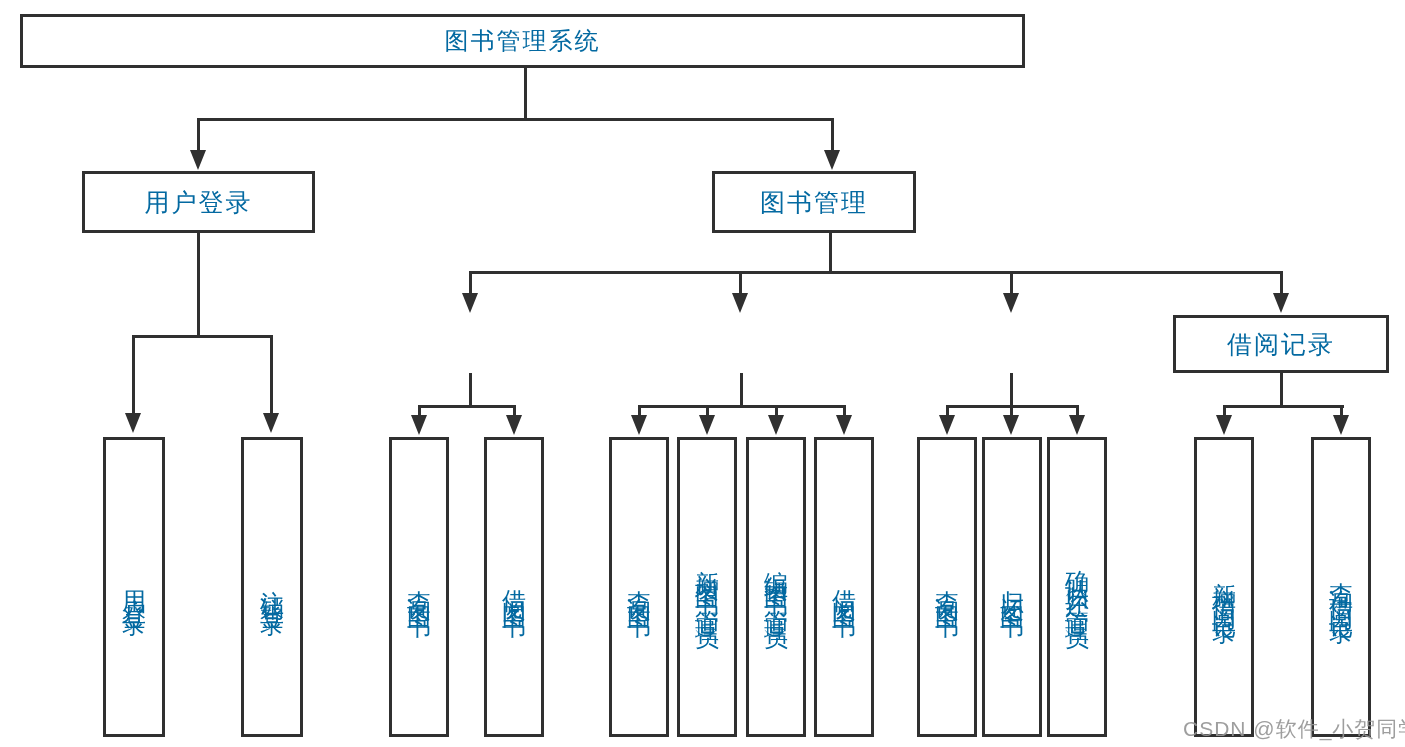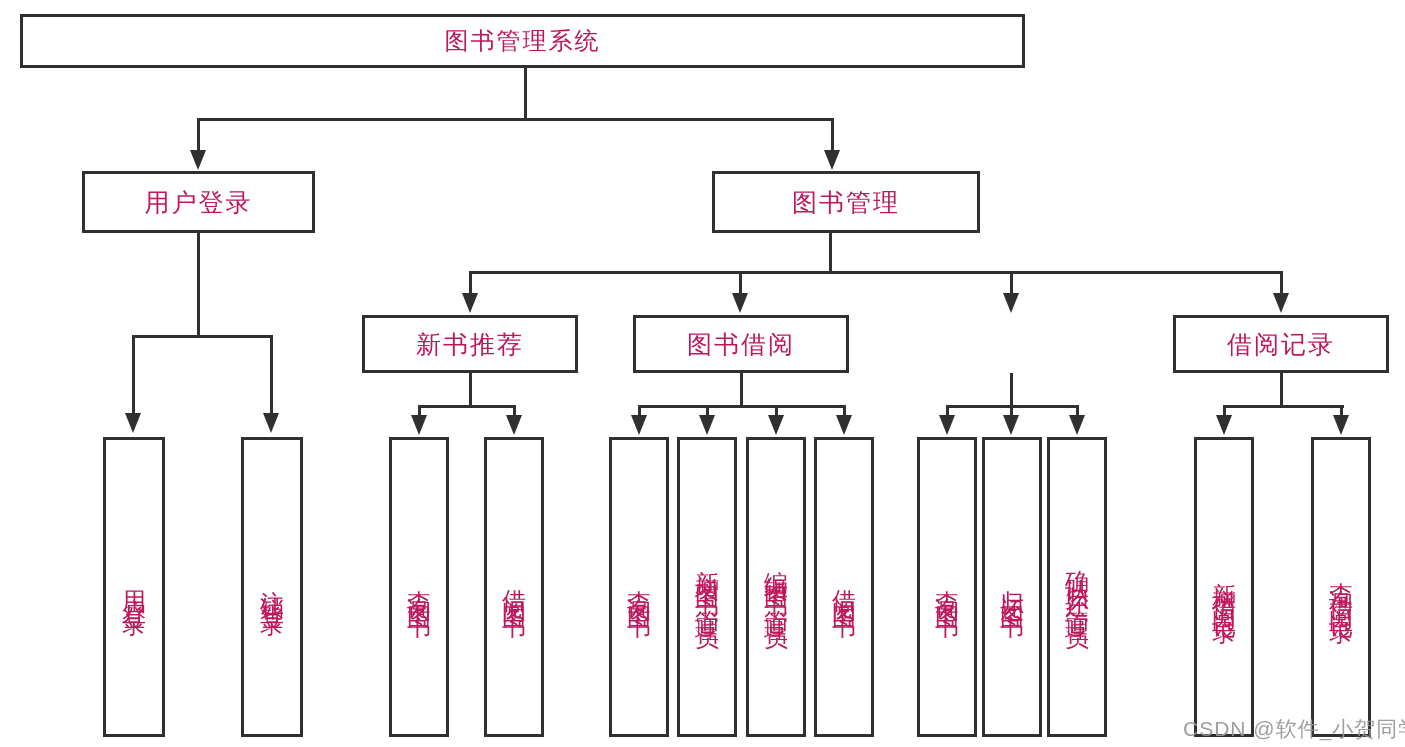--- a/index.html
+++ b/index.html
@@ -9,21 +9,21 @@
     font-family:"Liberation Sans","DejaVu Sans",sans-serif;
     color:#1a1a1a;
   }
   .stage{position:absolute;left:0;top:0;width:1405px;height:747px;}
   .box{
     position:absolute;
     border:3px solid #303030;
     background:#ffffff;
     display:flex;align-items:center;justify-content:center;
     box-sizing:border-box;
-    color:#be185d;
+    color:#0369a1;
   }
   .hbox{font-size:25px;letter-spacing:2px;white-space:nowrap;}
   .root{font-size:24px;}
   .vbox{
     writing-mode:vertical-rl;
     text-orientation:mixed;
     font-size:24px;
     letter-spacing:8px;
     line-height:1;
     white-space:nowrap;
@@ -49,42 +49,40 @@
   <div class="box hbox root" style="left:20px;top:14px;width:1005px;height:54px;">图书管理系统</div>
 
   <div class="line" style="left:524px;top:68px;width:3px;height:52px;"></div>
   <div class="line" style="left:197px;top:118px;width:637px;height:3px;"></div>
   <div class="line" style="left:197px;top:118px;width:3px;height:34px;"></div>
   <div class="arrow" style="left:190px;top:150px;"></div>
   <div class="line" style="left:831px;top:118px;width:3px;height:34px;"></div>
   <div class="arrow" style="left:824px;top:150px;"></div>
 
   <div class="box hbox" style="left:82px;top:171px;width:233px;height:62px;">用户登录</div>
-  <div class="box hbox" style="left:712px;top:171px;width:268px;height:62px;">图书管理</div>
+  <div class="box hbox" style="left:712px;top:171px;width:204px;height:62px;">图书管理</div>
 
   <div class="line" style="left:197px;top:233px;width:3px;height:104px;"></div>
   <div class="line" style="left:132px;top:335px;width:141px;height:3px;"></div>
   <div class="line" style="left:132px;top:335px;width:3px;height:78px;"></div>
   <div class="arrow" style="left:125px;top:413px;"></div>
   <div class="line" style="left:270px;top:335px;width:3px;height:78px;"></div>
   <div class="arrow" style="left:263px;top:413px;"></div>
 
   <div class="line" style="left:829px;top:233px;width:3px;height:40px;"></div>
   <div class="line" style="left:469px;top:271px;width:814px;height:3px;"></div>
   <div class="line" style="left:469px;top:271px;width:3px;height:22px;"></div>
   <div class="arrow" style="left:462px;top:293px;"></div>
   <div class="line" style="left:739px;top:271px;width:3px;height:22px;"></div>
   <div class="arrow" style="left:732px;top:293px;"></div>
   <div class="line" style="left:1010px;top:271px;width:3px;height:22px;"></div>
   <div class="arrow" style="left:1003px;top:293px;"></div>
   <div class="line" style="left:1280px;top:271px;width:3px;height:22px;"></div>
   <div class="arrow" style="left:1273px;top:293px;"></div>
 
-  <div class="box hbox" style="left:362px;top:315px;width:216px;height:58px;">新书推荐</div>
-  <div class="box hbox" style="left:633px;top:315px;width:216px;height:58px;">图书借阅</div>
   <div class="box hbox" style="left:1173px;top:315px;width:216px;height:58px;">借阅记录</div>
 
   <div class="line" style="left:469px;top:373px;width:3px;height:34px;"></div>
   <div class="line" style="left:418px;top:405px;width:98px;height:3px;"></div>
   <div class="line" style="left:418px;top:405px;width:3px;height:10px;"></div>
   <div class="arrow" style="left:411px;top:415px;"></div>
   <div class="line" style="left:513px;top:405px;width:3px;height:10px;"></div>
   <div class="arrow" style="left:506px;top:415px;"></div>
 
   <div class="line" style="left:740px;top:373px;width:3px;height:34px;"></div>

